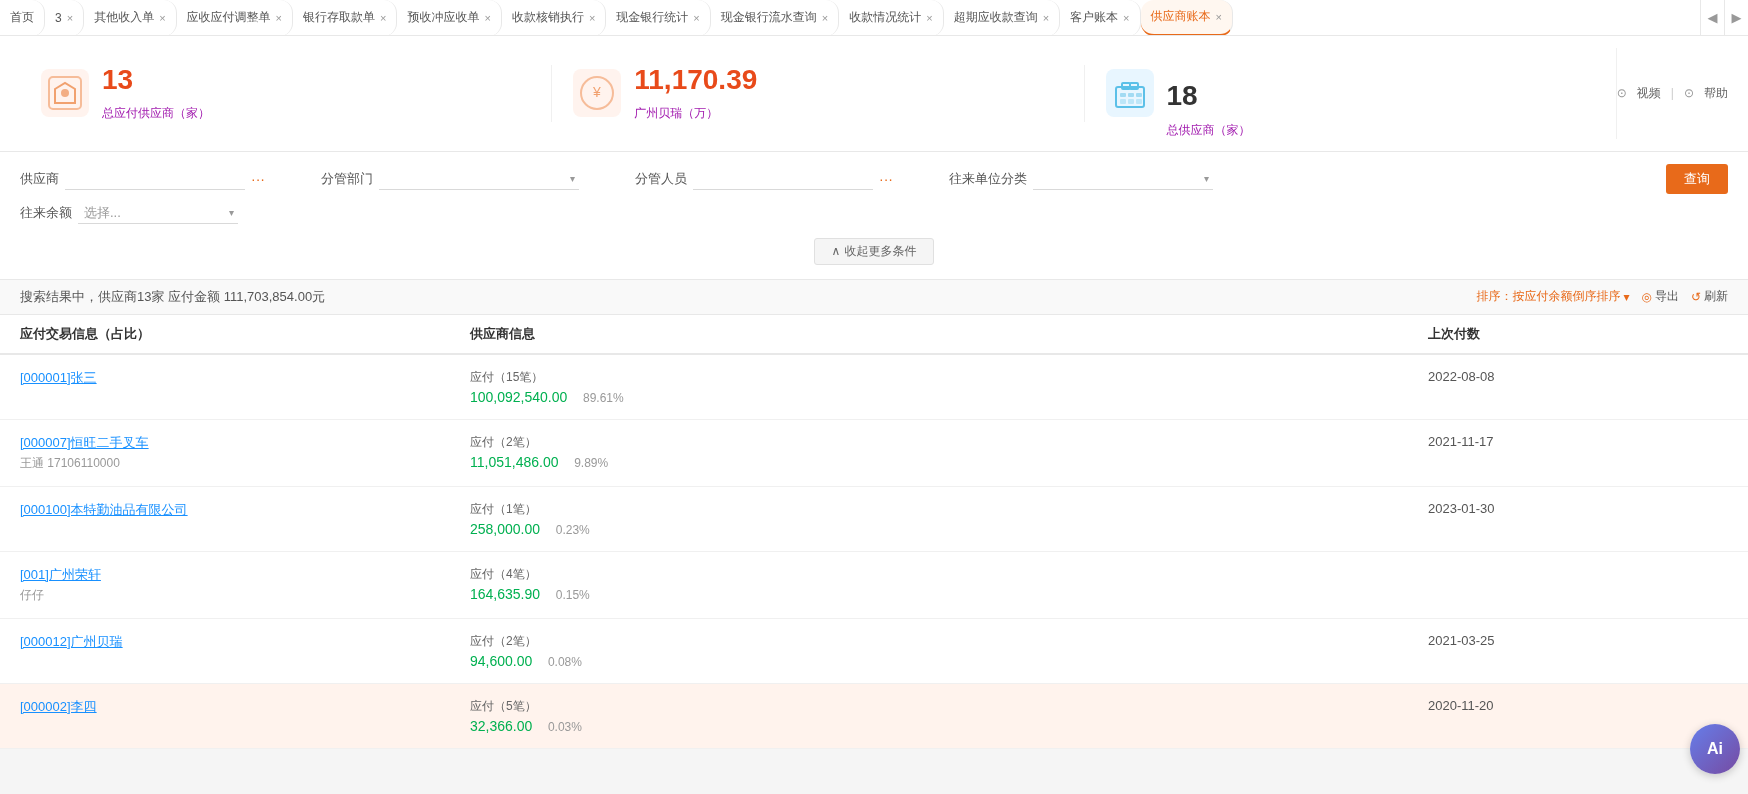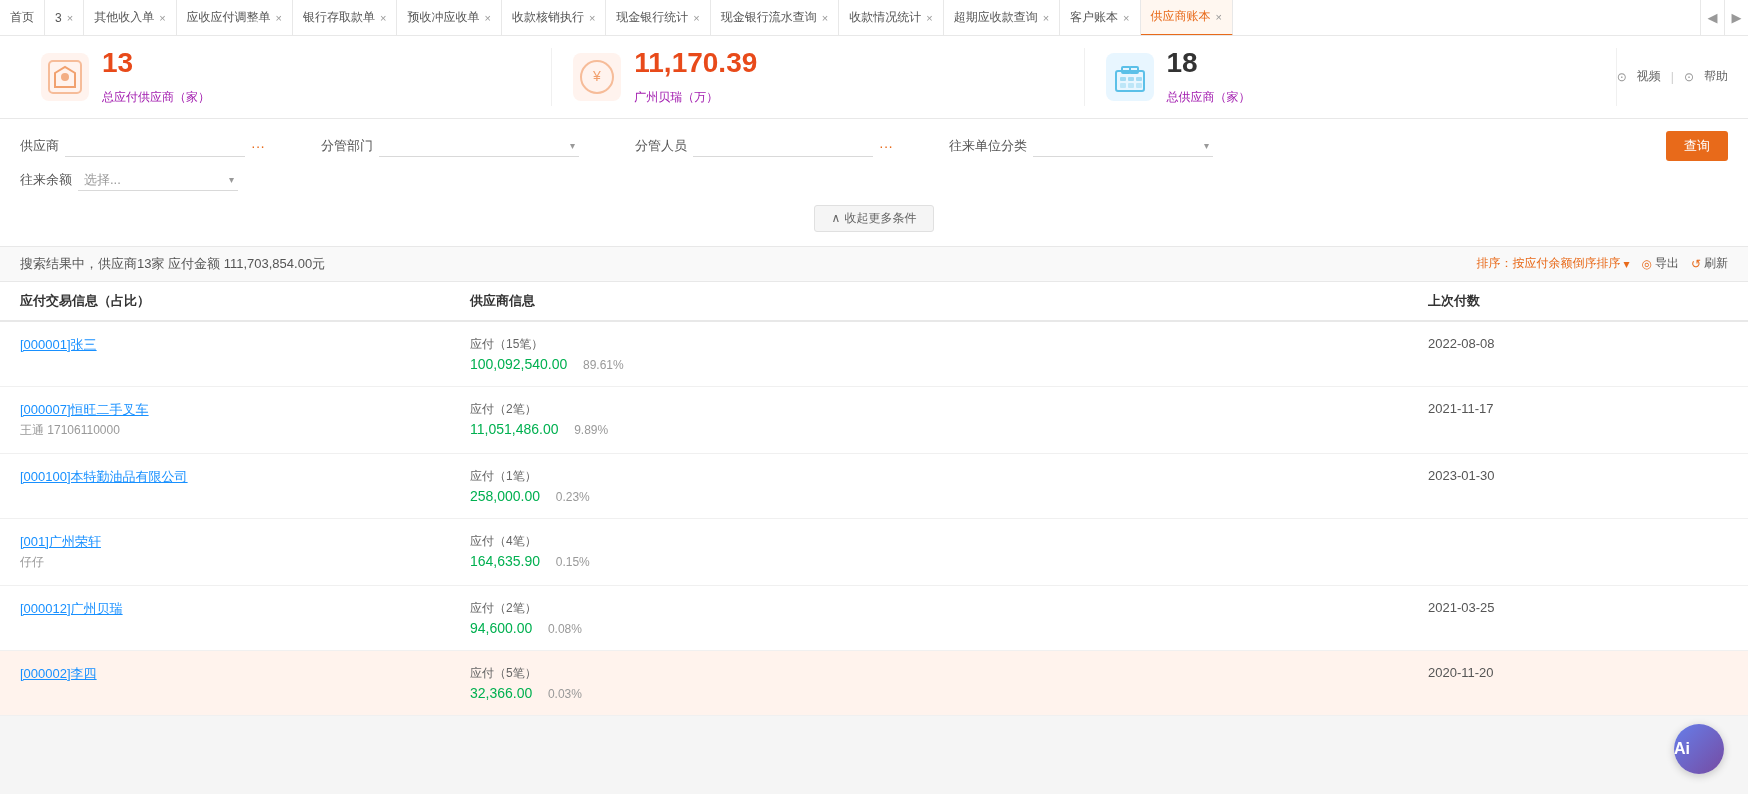--- a/index.html
+++ b/index.html
@@ -18,20 +18,21 @@
       display: flex;
       align-items: center;
       padding: 12px 10px;
       height: 36px;
       white-space: nowrap;
       cursor: pointer;
       border-right: 1px solid #e8e8e8;
       font-size: 12px;
       color: #555;
       flex-shrink: 0;
+      border-radius: 13px;
     }
     .nav-tab.active {
       background: #fff7f0;
       color: #e86a1a;
       border-bottom: 2px solid #e86a1a;
     }
     .nav-tab .close-x {
       margin-left: 5px;
       color: #999;
       font-size: 11px;
@@ -384,21 +385,21 @@
         <rect x="24" y="14" width="8" height="6" rx="1" fill="none" stroke="#5bc0e8" stroke-width="2"></rect>
         <rect x="14" y="24" width="6" height="4" rx="1" fill="#5bc0e8" opacity="0.5"></rect>
         <rect x="22" y="24" width="6" height="4" rx="1" fill="#5bc0e8" opacity="0.5"></rect>
         <rect x="30" y="24" width="6" height="4" rx="1" fill="#5bc0e8" opacity="0.5"></rect>
         <rect x="14" y="30" width="6" height="5" rx="1" fill="#5bc0e8" opacity="0.3"></rect>
         <rect x="22" y="30" width="6" height="5" rx="1" fill="#5bc0e8" opacity="0.3"></rect>
         <rect x="30" y="30" width="6" height="5" rx="1" fill="#5bc0e8" opacity="0.3"></rect>
       </svg>
     </div>
     <div class="stat-info">
-      <div class="stat-number" style="color:#333;">18</div>
+      <div class="stat-number" style="color:#333;margin-top:33px;">18</div>
       <div class="stat-label">总供应商（家）</div>
     </div>
   </div>
   <div class="top-right-links">
     <span style="font-size:12px;color:#999;">⊙</span>
     <span>视频</span>
     <span class="sep">|</span>
     <span style="font-size:12px;color:#999;">⊙</span>
     <span>帮助</span>
   </div>
@@ -552,15 +553,15 @@
     </div>
     <div class="txn-info">
       <div class="txn-label">应付（5笔）</div>
       <span class="txn-amount">32,366.00</span>
       <span class="txn-pct">0.03%</span>
     </div>
     <div class="last-pay">2020-11-20</div>
   </div>
 </div>
 
-<div style="position:fixed; bottom:20px; right:24px; width:50px; height:50px; background: linear-gradient(135deg,#667eea,#764ba2); border-radius:50%; display:flex; align-items:center; color:#fff; font-size:16px; font-weight:bold; box-shadow:0 2px 8px rgba(0,0,0,0.2); cursor:pointer;">
+<div style="position:fixed; bottom:20px; right:8px; width:50px; height:50px; background: linear-gradient(135deg,#667eea,#764ba2); border-radius:50%; display:flex; align-items:center; justify-content:center; color:#fff; font-size:16px; font-weight:bold; box-shadow:0 2px 8px rgba(0,0,0,0.2); cursor:pointer;">
   <span>Ai</span>
 </div>
 
 </body></html>

